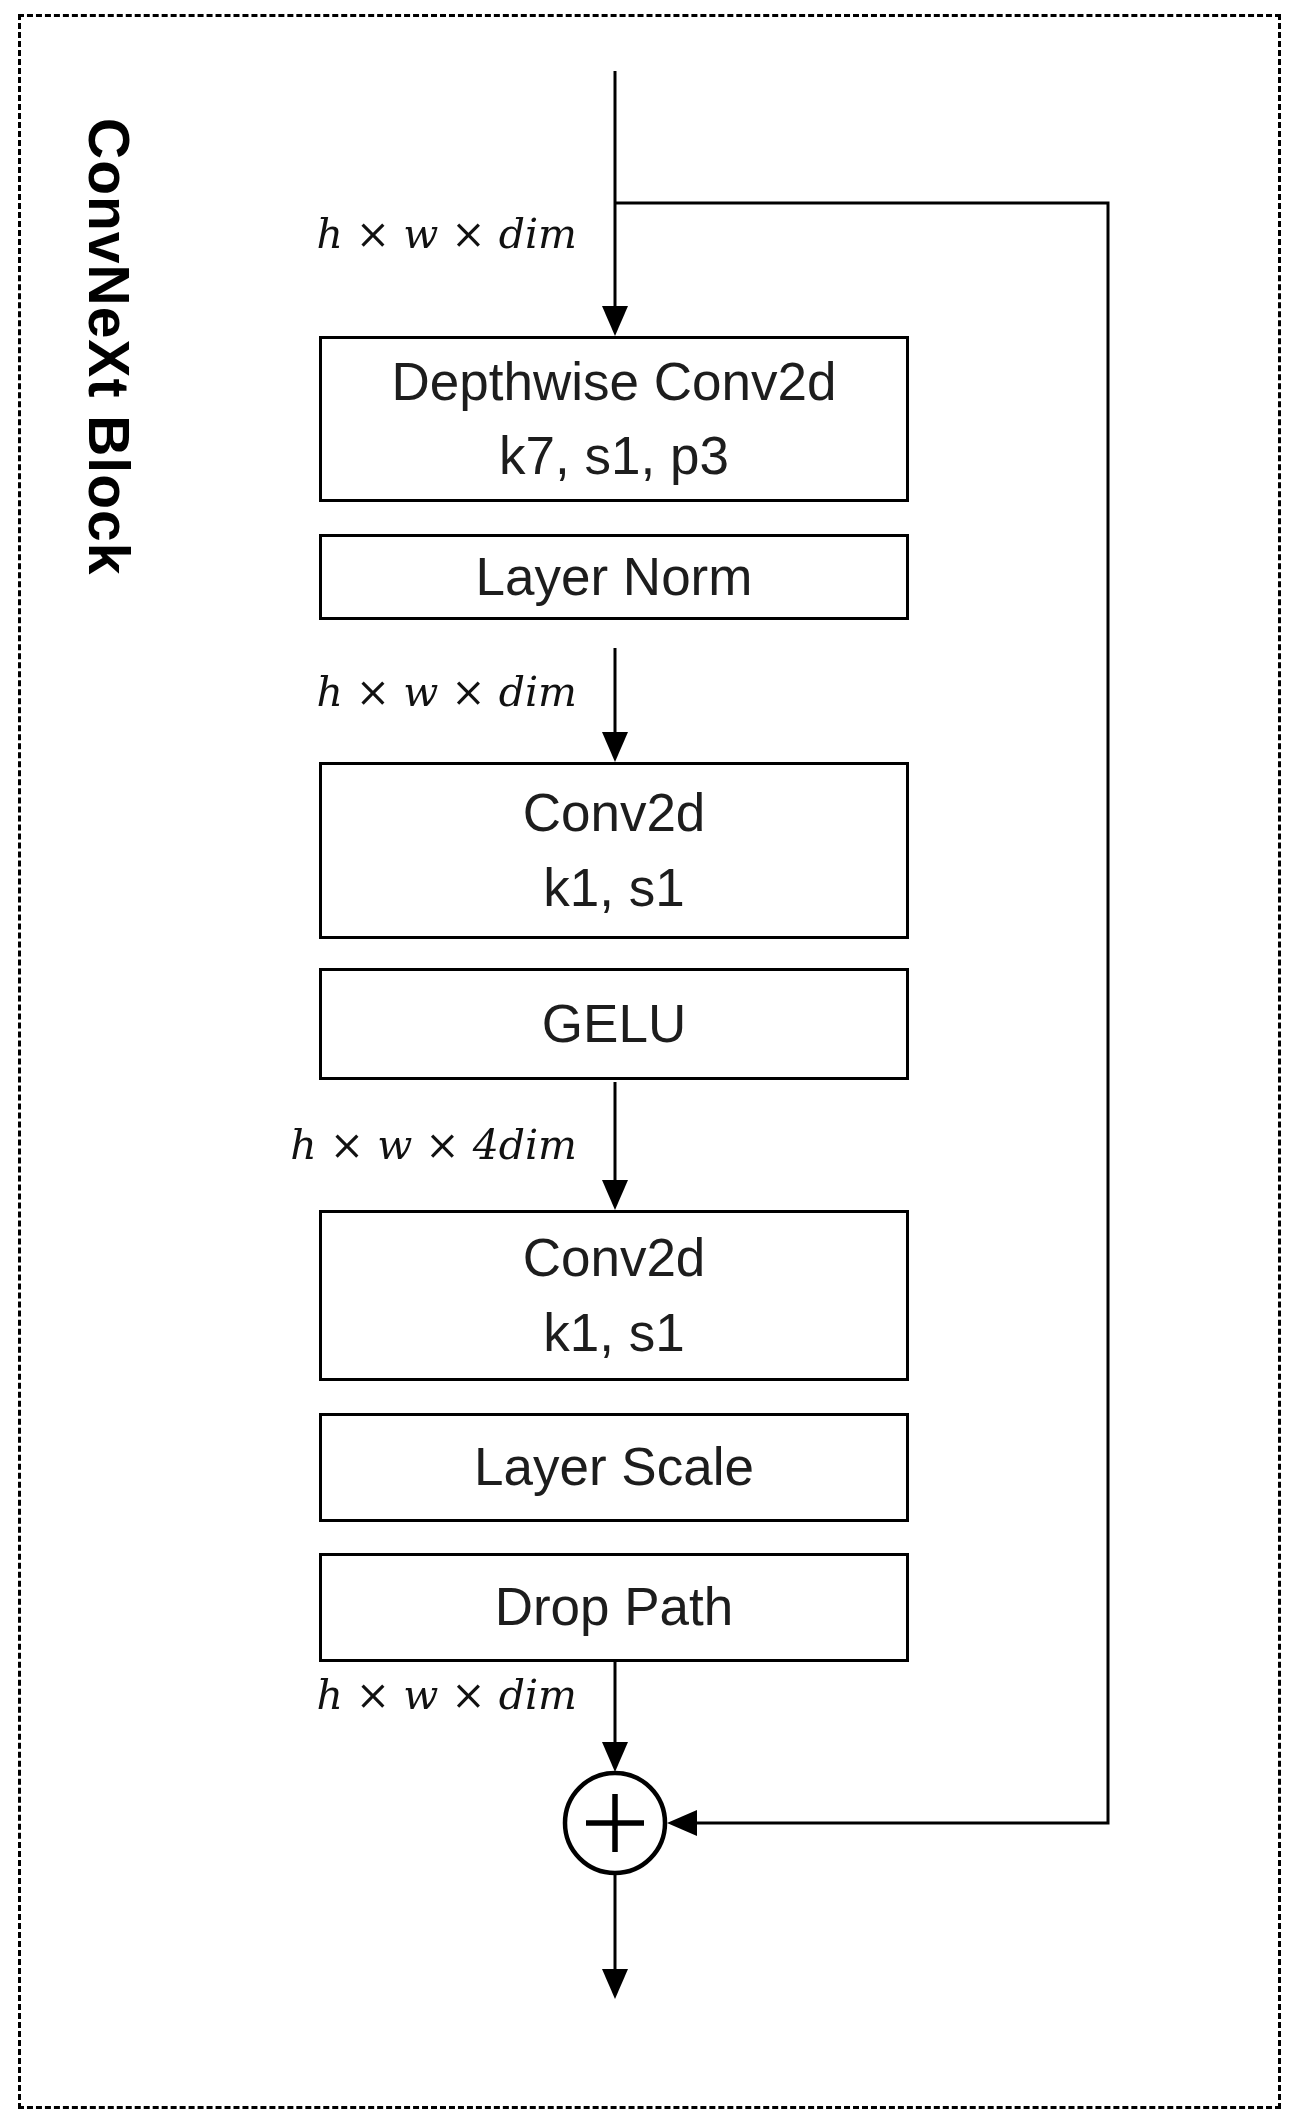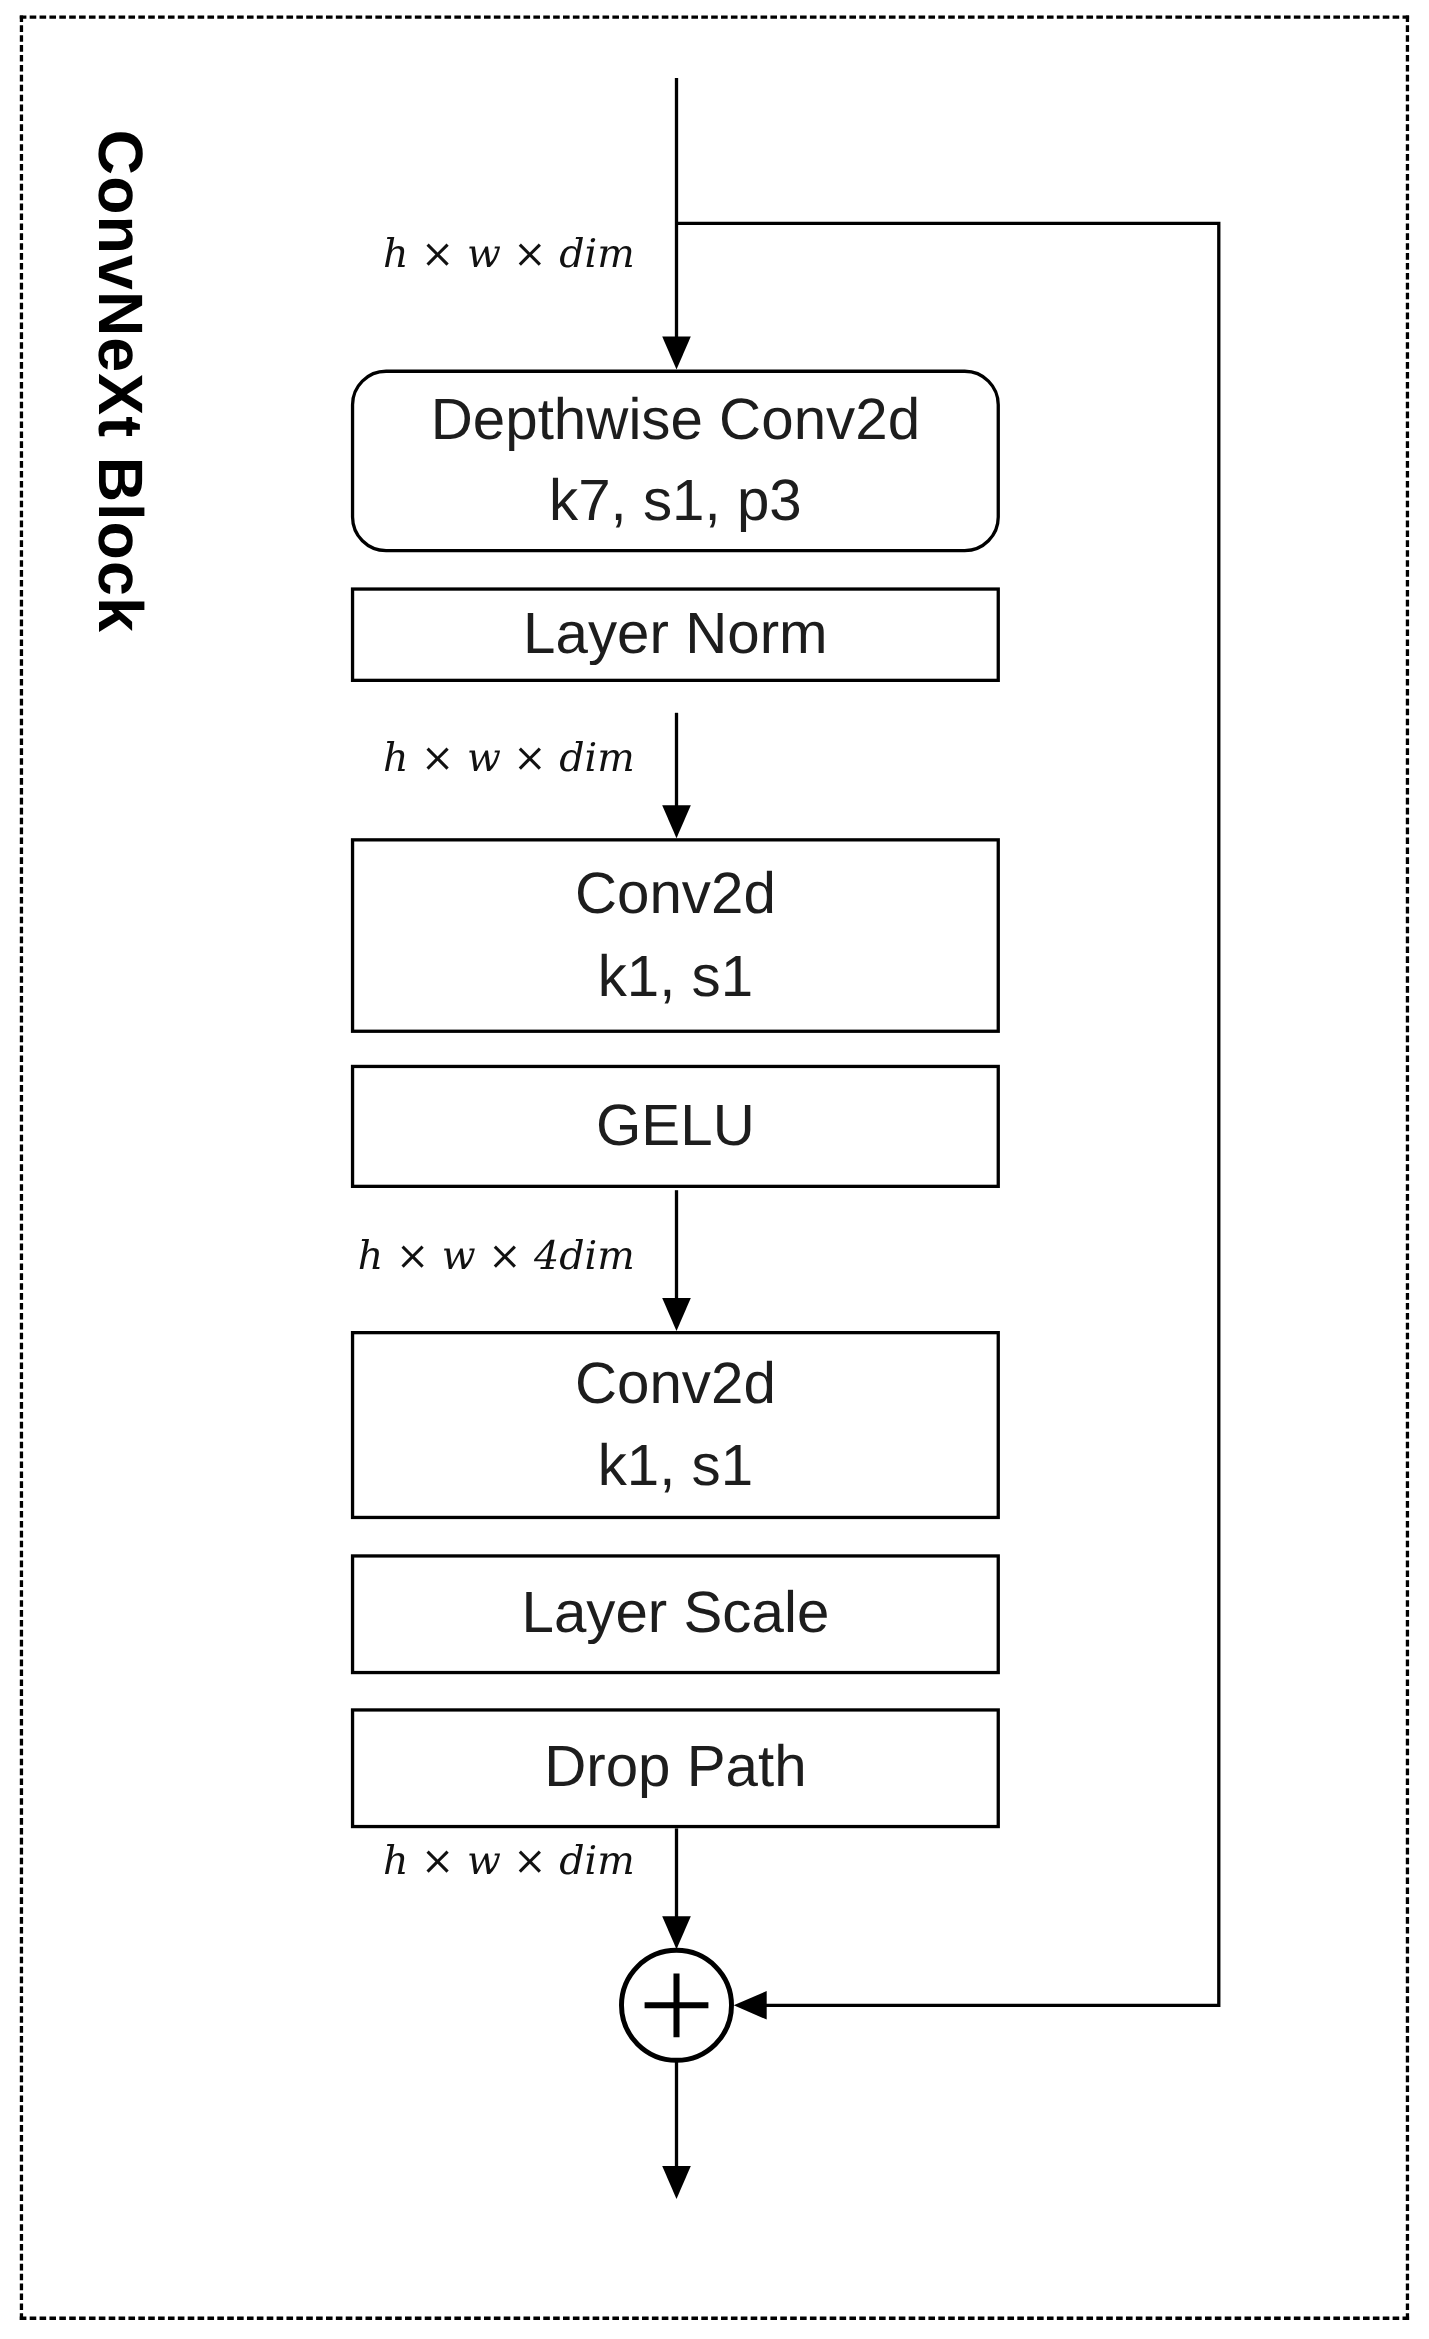--- a/index.html
+++ b/index.html
@@ -48,21 +48,21 @@
     text-align:center;
   }
   .box span:empty{display:none;}
   .dim{
     position:absolute;
     right:722px;
     text-align:right;
     white-space:nowrap;
     font-family:"DejaVu Serif",serif;
     font-style:italic;
-    font-size:36px;
+    font-size:41px;
     line-height:1.2;
     color:#111;
   }
 </style>
 </head>
 <body>
 
 <div class="canvas">
 
   <div class="frame"></div>
@@ -88,21 +88,21 @@
 
     <path d="M615 1873 L615 1972" stroke="#000" stroke-width="3" fill="none"></path>
     <polygon points="615,1999 602,1969 628,1969" fill="#000"></polygon>
 
     <g>
       <circle cx="615" cy="1823" r="50" fill="#fff" stroke="#000" stroke-width="4.5"></circle>
       <path d="M615 1794 L615 1852 M586 1823 L644 1823" stroke="#000" stroke-width="5.5" fill="none"></path>
     </g>
   </svg>
 
-  <div class="box" style="top:336px;height:166px;border-radius:32px;">
+  <div class="box" style="top:336px;height:166px;">
     <span>Depthwise Conv2d</span>
     <span>k7, s1, p3</span>
   </div>
 
   <div class="box" style="top:534px;height:86px;">
     <span>Layer Norm</span>
 
   </div>
 
   <div class="box" style="top:762px;height:177px;">

